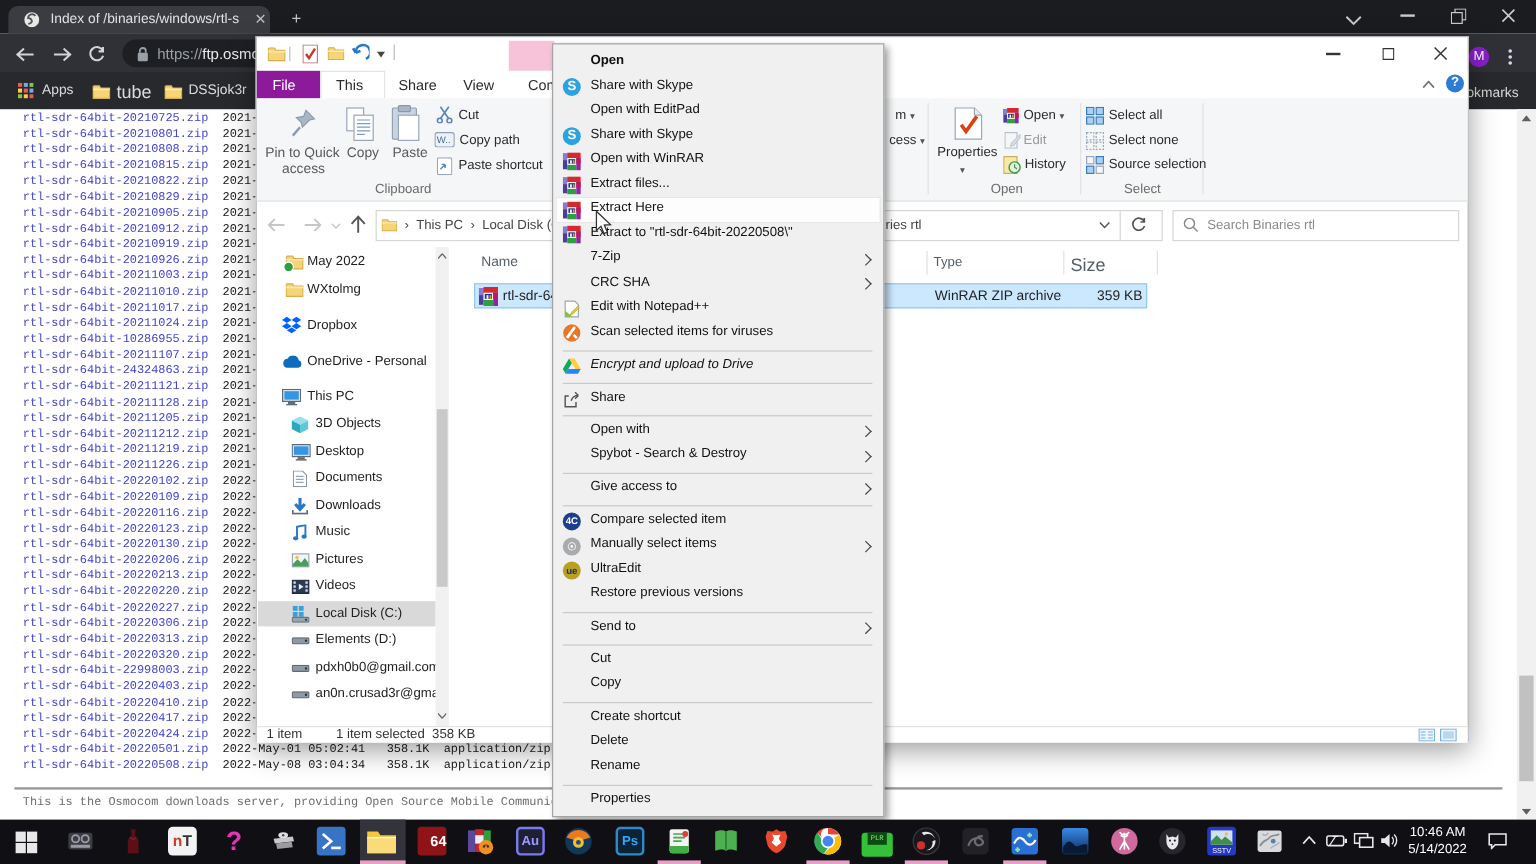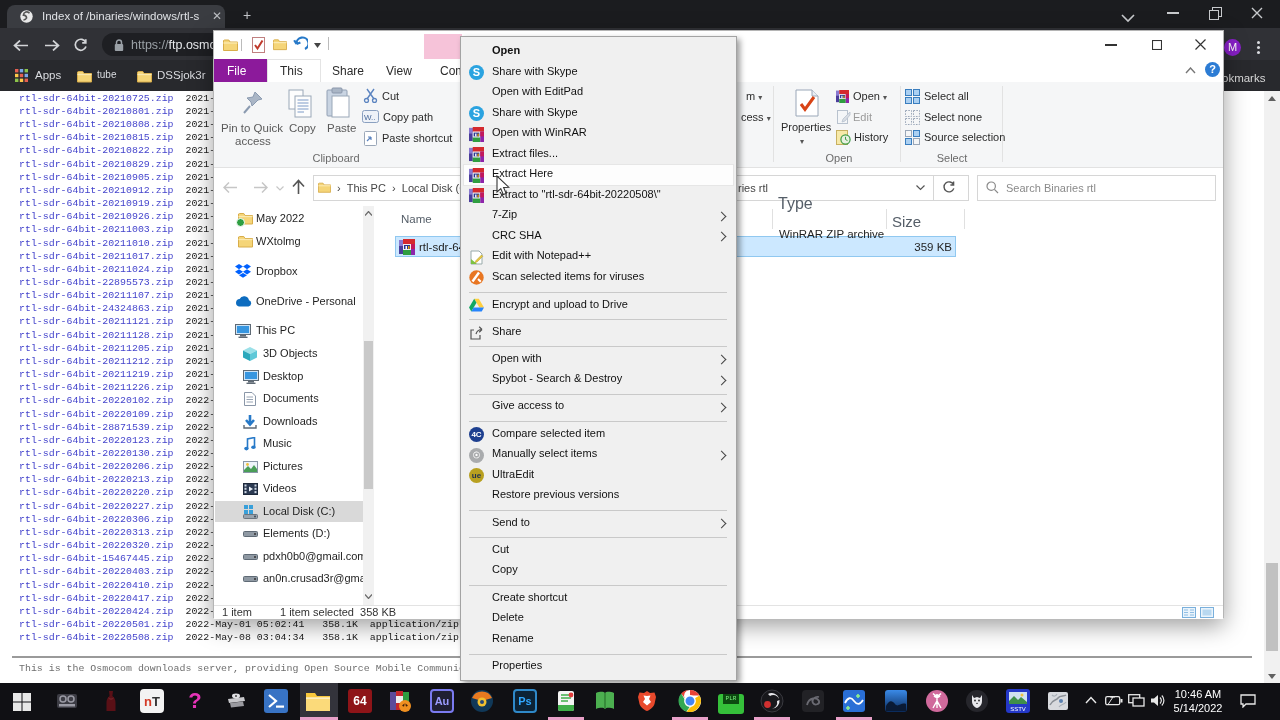--- a/index.html
+++ b/index.html
@@ -22,42 +22,42 @@
 <span class="lk">rtl-sdr-64bit-20210822.zip</span>  2021-Aug-22 04:02:41   358.1K  application/zip
 <span class="lk">rtl-sdr-64bit-20210829.zip</span>  2021-Aug-29 03:59:29   358.1K  application/zip
 <span class="lk">rtl-sdr-64bit-20210905.zip</span>  2021-Sep-05 04:02:02   358.1K  application/zip
 <span class="lk">rtl-sdr-64bit-20210912.zip</span>  2021-Sep-12 04:00:44   358.1K  application/zip
 <span class="lk">rtl-sdr-64bit-20210919.zip</span>  2021-Sep-19 04:02:41   358.1K  application/zip
 <span class="lk">rtl-sdr-64bit-20210926.zip</span>  2021-Sep-26 04:01:18   358.1K  application/zip
 <span class="lk">rtl-sdr-64bit-20211003.zip</span>  2021-Oct-03 03:57:26   358.1K  application/zip
 <span class="lk">rtl-sdr-64bit-20211010.zip</span>  2021-Oct-10 04:02:41   358.1K  application/zip
 <span class="lk">rtl-sdr-64bit-20211017.zip</span>  2021-Oct-17 04:00:03   358.1K  application/zip
 <span class="lk">rtl-sdr-64bit-20211024.zip</span>  2021-Oct-24 04:02:41   358.1K  application/zip
-<span class="lk">rtl-sdr-64bit-22895573.zip</span>  2021-Oct-31 03:59:41   358.1K  application/zip
+<span class="lk">rtl-sdr-64bit-10286955.zip</span>  2021-Oct-31 03:59:41   358.1K  application/zip
 <span class="lk">rtl-sdr-64bit-20211107.zip</span>  2021-Nov-07 04:02:41   358.1K  application/zip
 <span class="lk">rtl-sdr-64bit-24324863.zip</span>  2021-Nov-14 04:01:55   358.1K  application/zip
 <span class="lk">rtl-sdr-64bit-20211121.zip</span>  2021-Nov-21 04:02:41   358.1K  application/zip
 <span class="lk">rtl-sdr-64bit-20211128.zip</span>  2021-Nov-28 04:02:41   358.1K  application/zip
 <span class="lk">rtl-sdr-64bit-20211205.zip</span>  2021-Dec-05 03:58:13   358.1K  application/zip
 <span class="lk">rtl-sdr-64bit-20211212.zip</span>  2021-Dec-12 04:02:41   358.1K  application/zip
 <span class="lk">rtl-sdr-64bit-20211219.zip</span>  2021-Dec-19 04:02:41   358.1K  application/zip
 <span class="lk">rtl-sdr-64bit-20211226.zip</span>  2021-Dec-26 04:00:27   358.1K  application/zip
 <span class="lk">rtl-sdr-64bit-20220102.zip</span>  2022-Jan-02 04:02:41   358.1K  application/zip
 <span class="lk">rtl-sdr-64bit-20220109.zip</span>  2022-Jan-09 04:02:41   358.1K  application/zip
-<span class="lk">rtl-sdr-64bit-28871539.zip</span>  2022-Jan-16 03:59:08   358.1K  application/zip
+<span class="lk">rtl-sdr-64bit-20220116.zip</span>  2022-Jan-16 03:59:08   358.1K  application/zip
 <span class="lk">rtl-sdr-64bit-20220123.zip</span>  2022-Jan-23 04:02:41   358.1K  application/zip
 <span class="lk">rtl-sdr-64bit-20220130.zip</span>  2022-Jan-30 04:02:41   358.1K  application/zip
 <span class="lk">rtl-sdr-64bit-20220206.zip</span>  2022-Feb-06 04:01:02   358.1K  application/zip
 <span class="lk">rtl-sdr-64bit-20220213.zip</span>  2022-Feb-13 04:02:41   358.1K  application/zip
 <span class="lk">rtl-sdr-64bit-20220220.zip</span>  2022-Feb-20 04:02:41   358.1K  application/zip
 <span class="lk">rtl-sdr-64bit-20220227.zip</span>  2022-Feb-27 03:58:47   358.1K  application/zip
 <span class="lk">rtl-sdr-64bit-20220306.zip</span>  2022-Mar-06 04:02:41   358.1K  application/zip
 <span class="lk">rtl-sdr-64bit-20220313.zip</span>  2022-Mar-13 04:02:41   358.1K  application/zip
 <span class="lk">rtl-sdr-64bit-20220320.zip</span>  2022-Mar-20 04:00:16   358.1K  application/zip
-<span class="lk">rtl-sdr-64bit-15467445.zip</span>  2022-Mar-27 04:02:41   358.1K  application/zip
+<span class="lk">rtl-sdr-64bit-22998003.zip</span>  2022-Mar-27 04:02:41   358.1K  application/zip
 <span class="lk">rtl-sdr-64bit-20220403.zip</span>  2022-Apr-03 04:02:41   358.1K  application/zip
 <span class="lk">rtl-sdr-64bit-20220410.zip</span>  2022-Apr-10 03:59:52   358.1K  application/zip
 <span class="lk">rtl-sdr-64bit-20220417.zip</span>  2022-Apr-17 04:02:41   358.1K  application/zip
 <span class="lk">rtl-sdr-64bit-20220424.zip</span>  2022-Apr-24 04:02:41   358.1K  application/zip
 <span class="lk">rtl-sdr-64bit-20220501.zip</span>  2022-May-01 05:02:41   358.1K  application/zip
 <span class="lk">rtl-sdr-64bit-20220508.zip</span>  2022-May-08 03:04:34   358.1K  application/zip
 </pre>
 <div class="abs" style="left:12px;top:656px;width:1240px;height:2px;background:#9a9a9a"></div>
 <pre class="abs mono" style="left:19px;top:662px;font-size:9.92px;line-height:13.05px;color:#6e6e6e">This is the Osmocom downloads server, providing Open Source Mobile Communications related downloads.</pre>
 <div class="abs" style="left:0;top:0;width:1280px;height:28px;background:#1b1c1f"></div>
@@ -108,21 +108,21 @@
       <rect x="9.6" y="4.8" width="3.4" height="3.4" fill="#7ba8e8"></rect>
 <rect x="0" y="9.6" width="3.4" height="3.4" fill="#8bc34a"></rect>
       <rect x="4.8" y="9.6" width="3.4" height="3.4" fill="#ffc94a"></rect>
       <rect x="9.6" y="9.6" width="3.4" height="3.4" fill="#e45f50"></rect>
     </svg>
 <div class="abs" style="left:35px;top:69px;font-size:11.5px;color:#dadce0">Apps</div>
 <svg class="abs" style="left:77px;top:70px" width="15" height="13" viewBox="0 0 15 13">
 <path d="M0.5 2 L0.5 12 L14.5 12 L14.5 3.5 L7 3.5 L5.8 1.5 L1.5 1.5 Z" fill="#f5d578" stroke="#d8ad4a" stroke-width="1"></path>
 <path d="M0.5 4.5 L14.5 4.5" stroke="#fbe9b0" stroke-width="1.3"></path>
 </svg>
-<div class="abs" style="left:97px;top:69px;font-size:10px;color:#dadce0">tube</div>
+<div class="abs" style="left:97px;top:69px;font-size:15px;color:#dadce0">tube</div>
 <svg class="abs" style="left:137px;top:70px" width="15" height="13" viewBox="0 0 15 13">
 <path d="M0.5 2 L0.5 12 L14.5 12 L14.5 3.5 L7 3.5 L5.8 1.5 L1.5 1.5 Z" fill="#f5d578" stroke="#d8ad4a" stroke-width="1"></path>
 <path d="M0.5 4.5 L14.5 4.5" stroke="#fbe9b0" stroke-width="1.3"></path>
 </svg>
 <div class="abs" style="left:157px;top:69px;font-size:11.5px;color:#dadce0">DSSjok3r</div>
 <div class="abs" style="left:1222px;top:72px;font-size:11.5px;color:#d8d8d8">okmarks</div>
 <div class="abs" style="left:1264px;top:91px;width:16px;height:592px;background:#f1f1f1"></div>
 <svg class="abs" style="left:1268px;top:96px" width="8" height="6">
       <path d="M0 5 L4 0 L8 5 Z" fill="#606060"></path>
     </svg>
@@ -412,40 +412,40 @@
       <div class="abs lpi" style="left:49px;top:541px">an0n.crusad3r@gma</div>
       <div class="abs" style="left:149px;top:175px;width:11px;height:399px;background:#f1f1f1"></div>
       <svg class="abs" style="left:151px;top:180px" width="7" height="5">
         <path d="M0 4.5 L3.5 0.5 L7 4.5" stroke="#6b6b6b" stroke-width="1.2" fill="none"></path>
       </svg>
       <svg class="abs" style="left:151px;top:563px" width="7" height="5">
         <path d="M0 0.5 L3.5 4.5 L7 0.5" stroke="#6b6b6b" stroke-width="1.2" fill="none"></path>
       </svg>
       <div class="abs" style="left:150px;top:310px;width:9px;height:148px;background:#c9c9c9"></div>
       <div class="abs" style="left:187px;top:182px;font-size:11.5px;color:#555e68">Name</div>
-      <div class="abs" style="left:564px;top:164px;font-size:16px;color:#555e68">Type</div>
+      <div class="abs" style="left:564px;top:182px;font-size:11px;color:#555e68">Type</div>
       <div class="abs" style="left:678px;top:182px;font-size:15px;color:#555e68">Size</div>
       <div class="abs" style="left:558px;top:178px;width:1px;height:20px;background:#e0e0e0"></div>
       <div class="abs" style="left:672px;top:178px;width:1px;height:20px;background:#e0e0e0"></div>
       <div class="abs" style="left:750px;top:178px;width:1px;height:20px;background:#e0e0e0"></div>
       <div class="abs" style="left:181px;top:205px;width:561px;height:21px;background:#cce8ff;border:1px solid #90c8f0"></div>
       <svg class="abs" style="left:185px;top:208px" width="16" height="16" viewBox="0 0 16 16">
 <rect x="0" y="1" width="4" height="14" fill="#4a3d9b"></rect>
 <rect x="0" y="1" width="4" height="6" fill="#8a7ad0"></rect>
 <rect x="4" y="0" width="12" height="5" fill="#d42a2e"></rect>
 <rect x="4" y="11" width="8" height="5" fill="#2f9e41"></rect>
 <rect x="4" y="5" width="8" height="6" fill="#f0f0f0"></rect>
 <rect x="5" y="6" width="6" height="4" fill="#283593"></rect>
 <rect x="6.5" y="7" width="1.5" height="3" fill="#fff"></rect>
 <rect x="9" y="7" width="1.5" height="3" fill="#e0a000"></rect>
 <rect x="12" y="5" width="4" height="11" fill="#8e24aa"></rect>
 <rect x="12" y="5" width="4" height="5" fill="#c2185b"></rect>
 </svg>
       <div class="abs" style="left:205px;top:210px;font-size:11.5px;color:#1f1f1f">rtl-sdr-64bit-20220508</div>
-      <div class="abs" style="left:565px;top:197px;font-size:11.5px;color:#1f1f1f">WinRAR ZIP archive</div>
+      <div class="abs" style="left:565px;top:210px;font-size:11.5px;color:#1f1f1f">WinRAR ZIP archive</div>
       <div class="abs" style="left:680px;top:210px;width:58px;text-align:right;font-size:11.5px;color:#1f1f1f">359 KB</div>
       <div class="abs" style="left:0;top:574px;width:1009px;height:14px;background:#fff;border-top:1px solid #e3e3e3"></div>
       <div class="abs" style="left:8px;top:575px;font-size:11px;color:#333">1 item</div>
       <div class="abs" style="left:66px;top:575px;font-size:11px;color:#333">1 item selected&nbsp;&nbsp;358 KB</div>
       <svg class="abs" style="left:968px;top:576px" width="14" height="11">
         <rect x="0.5" y="0.5" width="13" height="10" fill="#eaf4fc" stroke="#7ab0dc"></rect>
         <path d="M2 3 H6 M2 5.5 H6 M2 8 H6 M8 3 H12 M8 5.5 H12 M8 8 H12" stroke="#7ab0dc" stroke-width="0.8"></path>
       </svg>
       <svg class="abs" style="left:986px;top:576px" width="14" height="11">
         <rect x="0.5" y="0.5" width="13" height="10" fill="#eaf4fc" stroke="#7ab0dc"></rect>
@@ -525,21 +525,21 @@
         <path d="M2 1 H10 L13 4 V14 H2 Z" fill="#fff" stroke="#9aa"></path>
         <path d="M2 9 L8 14 H2 Z" fill="#7dc242"></path>
         <path d="M12.5 5 L7 10.5 L6 12.8 L8.3 11.8 L13.8 6.3 Z" fill="#e8c840" stroke="#b09820" stroke-width="0.5"></path>
       </svg>
       <div class="menuitem" style="top:232.5px;">Scan selected items for viruses</div>
       <svg class="abs" style="left:8px;top:233.0px" width="15" height="15">
         <circle cx="7.5" cy="7.5" r="7.2" fill="#e87622"></circle>
         <path d="M3.5 11.5 L10 2.5" stroke="#fff" stroke-width="2.4"></path>
         <path d="M9 9 L11.8 11.8" stroke="#fff" stroke-width="2"></path>
       </svg>
-      <div class="menuitem" style="top:260.5px;">Encrypt and upload to Drive</div>
+      <div class="menuitem" style="top:260.5px;font-style:italic;">Encrypt and upload to Drive</div>
       <svg class="abs" style="left:8px;top:261.0px" width="15" height="14" viewBox="0 0 15 14">
         <path d="M5.2 0.8 H9.8 L15 9.6 H10.4 Z" fill="#ffcf3f"></path>
         <path d="M5.2 0.8 L0 9.6 L2.3 13.4 L7.5 4.7 Z" fill="#11a861"></path>
         <path d="M2.3 13.4 H12.7 L15 9.6 H4.6 Z" fill="#2684fc"></path>
       </svg>
       <div class="menuitem" style="top:287.5px;">Share</div>
       <svg class="abs" style="left:8px;top:288.0px" width="15" height="15" viewBox="0 0 15 15">
         <path d="M5 5 H2 V14 H11 V10" stroke="#555" stroke-width="1.2" fill="none"></path>
         <path d="M7 9 C8 5.5 10 4.5 13 4.5 M13 4.5 L10.2 1.8 M13 4.5 L10.2 7.2" stroke="#555" stroke-width="1.2" fill="none"></path>
       </svg>
@@ -615,21 +615,21 @@
           <path d="M5 6 L12 12 L5 18" stroke="#fff" stroke-width="2.2" fill="none"></path>
           <rect x="12" y="16.5" width="8" height="2.2" fill="#fff"></rect>
         </svg></div>
     </div>
     <div class="abs" style="left:305.0px;top:690.0px;width:26px;height:22px"><svg width="26" height="22" viewBox="0 0 26 22">
         <path d="M1 3 H10 L12 6 H25 V21 H1 Z" fill="#f8c73c"></path>
         <path d="M1 8 H25 V21 H1 Z" fill="#fbda7a"></path>
         <path d="M1 8 H25" stroke="#fff" stroke-width="1"></path>
       </svg></div>
     <div class="abs" style="left:348.0px;top:689.0px;width:24px;height:24px">
-      <div style="width:24px;height:24px;background:#8e1418;border-radius:3px;color:#fff;font-weight:bold;font-size:12px;text-align:center;line-height:24px">64</div>
+      <div style="width:24px;height:24px;background:#8e1418;border-radius:3px;color:#fff;font-weight:bold;font-size:12px;text-align:right;line-height:24px">64</div>
     </div>
     <div class="abs" style="left:388.0px;top:689.0px;width:24px;height:24px"><svg width="24" height="24" viewBox="0 0 24 24">
         <rect x="2" y="3" width="6" height="18" fill="#5b4a9b"></rect>
         <rect x="8" y="2" width="7" height="19" fill="#c5262c"></rect>
         <rect x="15" y="3" width="6" height="18" fill="#2f9e41"></rect>
         <rect x="8" y="7" width="7" height="7" fill="#eee"></rect>
         <circle cx="17" cy="17" r="6" fill="#f09020"></circle>
         <path d="M14.5 17 C15.5 14.5 18.5 14.5 19.5 17" stroke="#7a4010" fill="none"></path>
         <circle cx="15.5" cy="16.5" r="0.9" fill="#402008"></circle>
         <circle cx="18.5" cy="16.5" r="0.9" fill="#402008"></circle>

